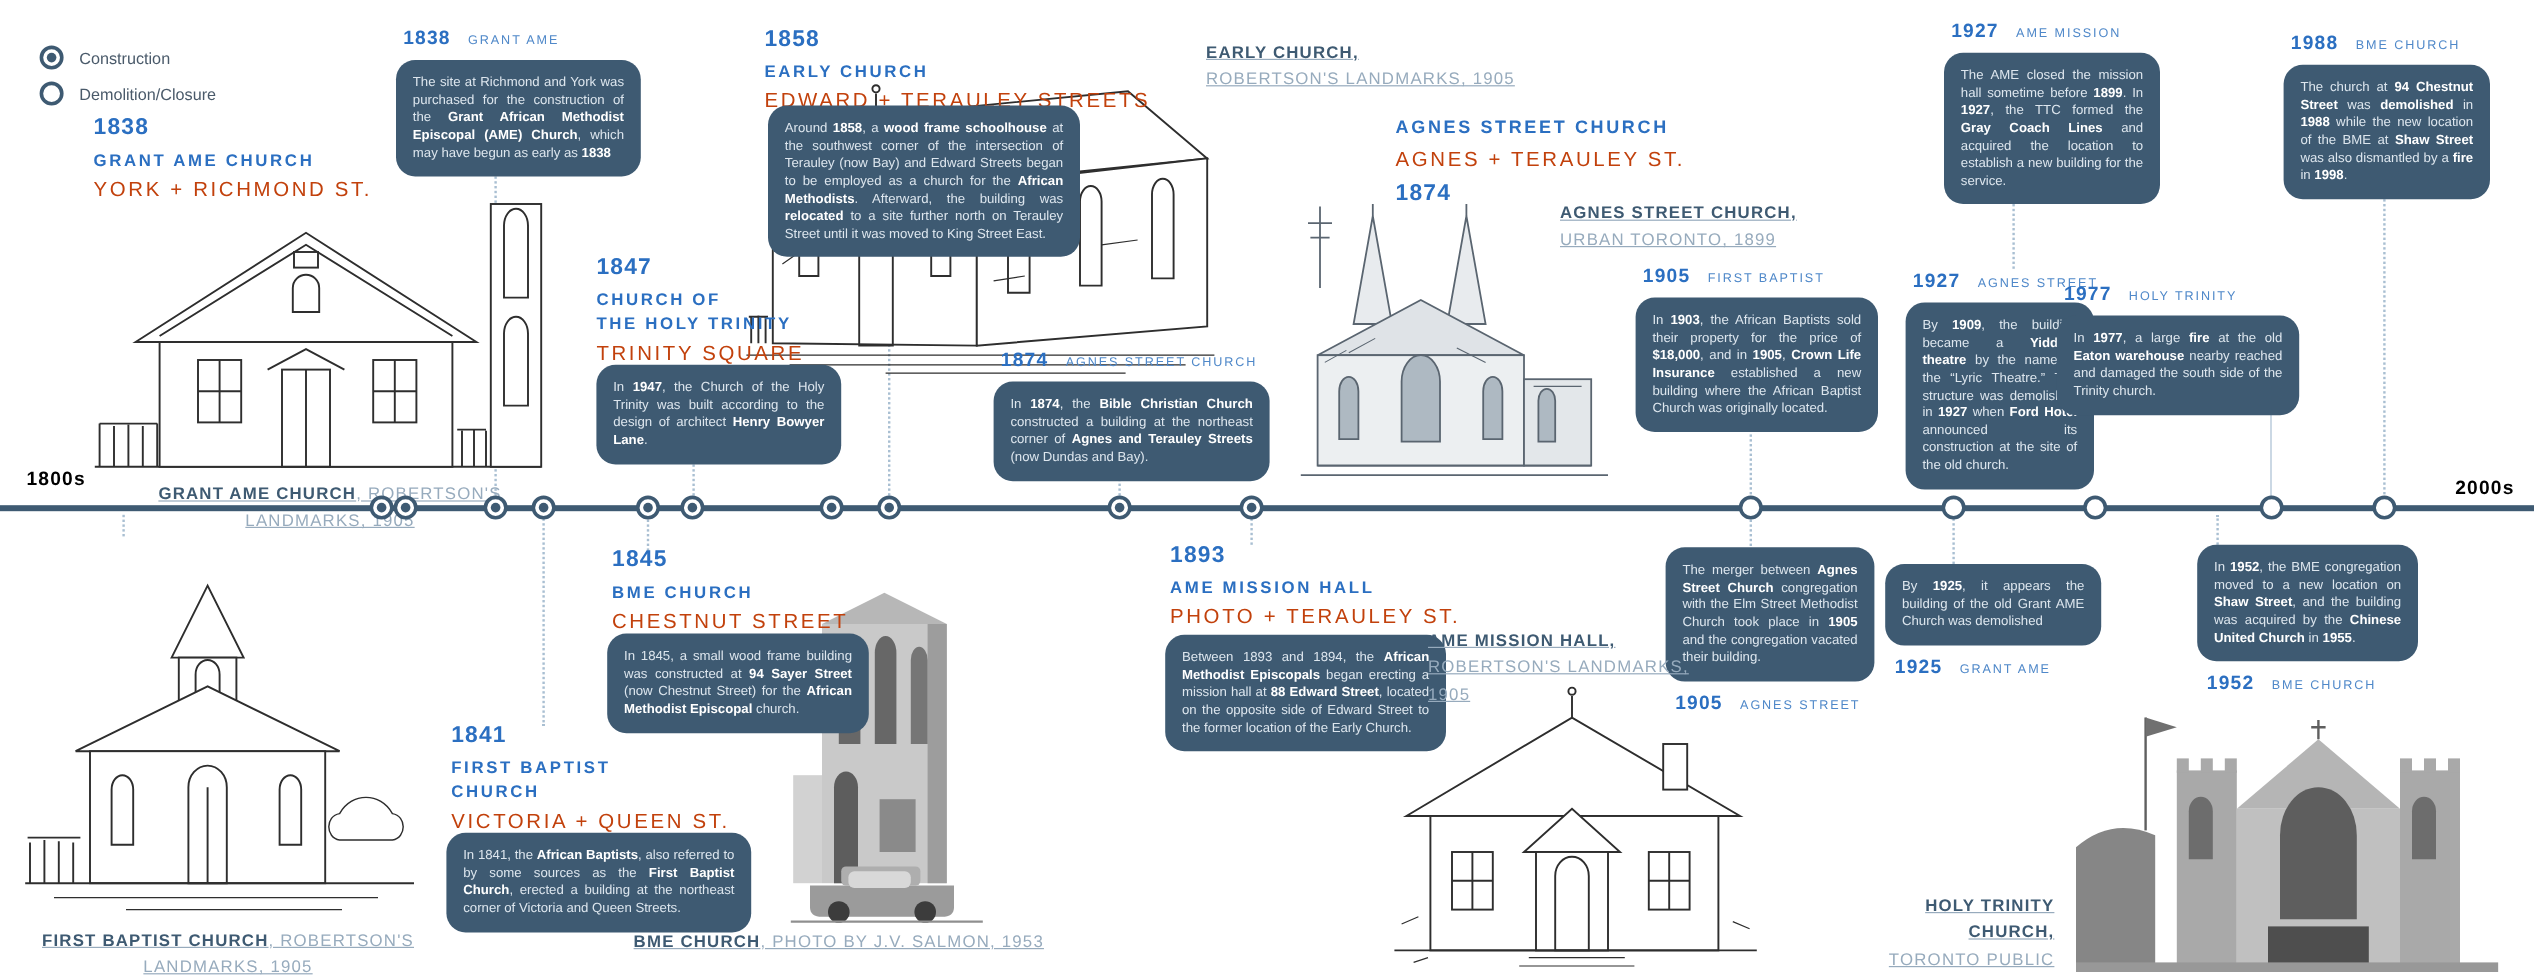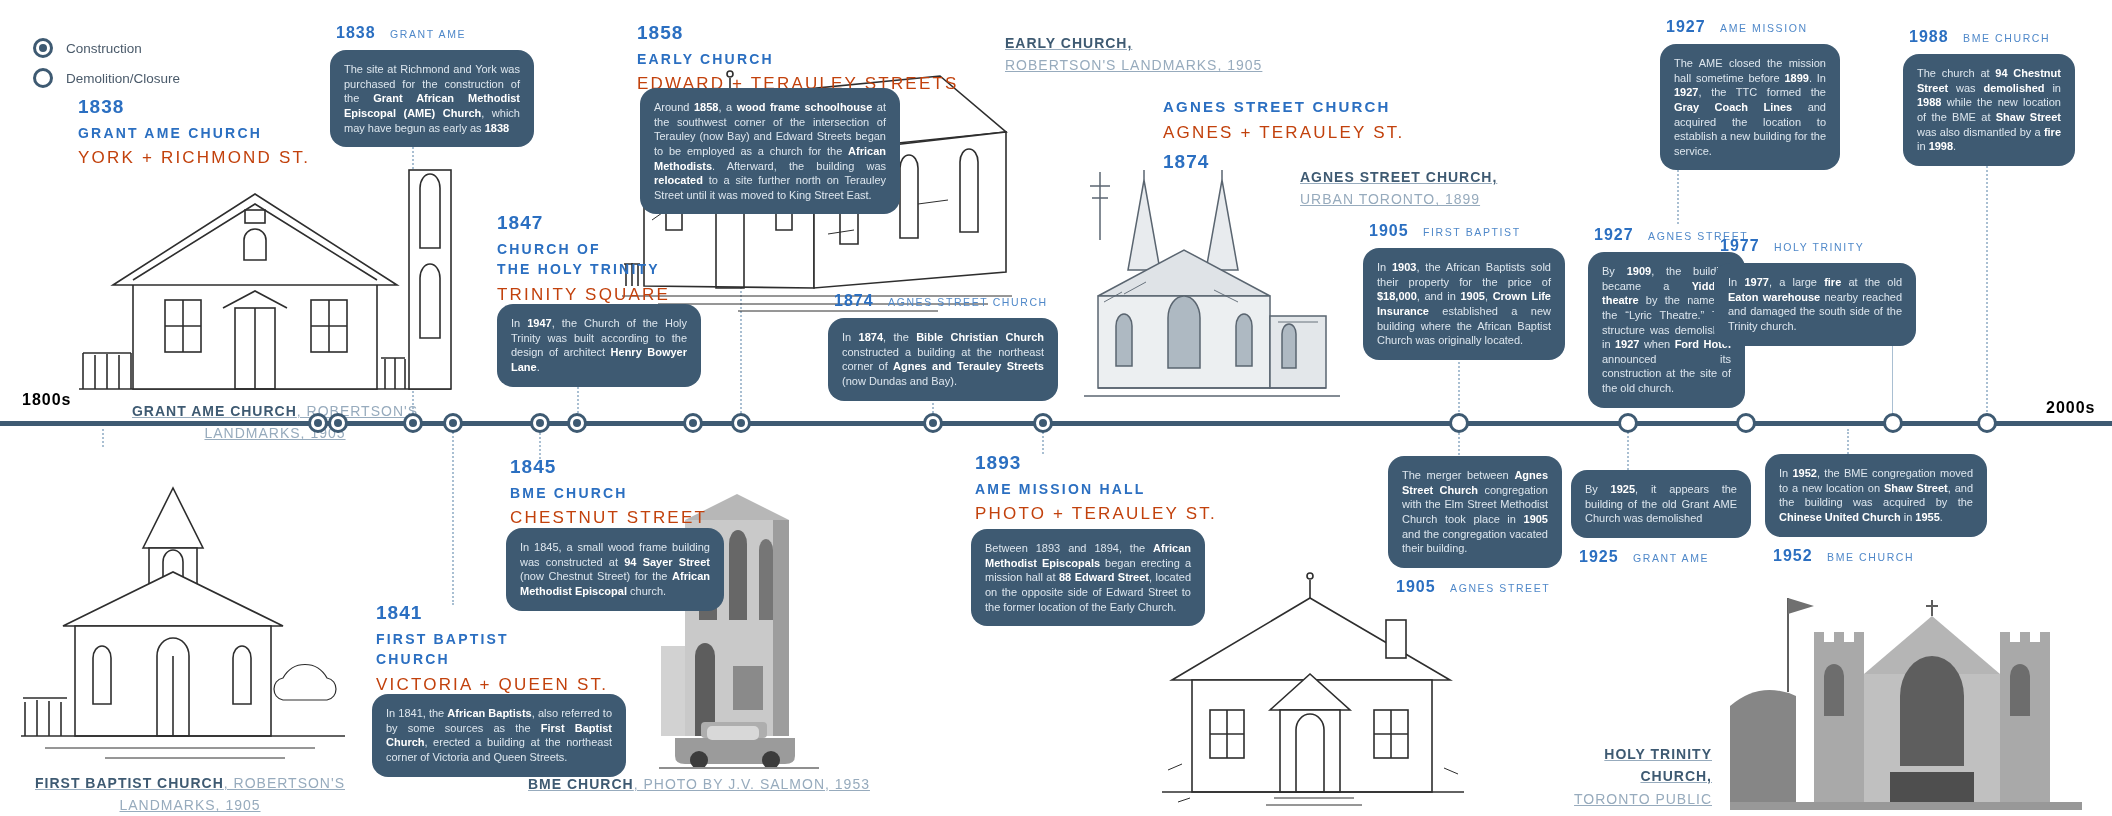--- a/index.html
+++ b/index.html
@@ -160,21 +160,21 @@
   </div>
 
   <div class="callout" style="left:1363px;top:222px;width:202px">
     <div class="lbl">
       <span class="y">1905</span>
       <span class="t">FIRST BAPTIST</span>
     </div>
     <div class="box">In <b>1903</b>, the African Baptists sold their property for the price of <b>$18,000</b>, and in <b>1905</b>, <b>Crown Life Insurance</b> established a new building where the African Baptist Church was originally located.</div>
   </div>
 
-  <div class="callout" style="left:1660px;top:18px;width:180px">
+  <div class="callout" style="left:1620px;top:18px;width:180px">
     <div class="lbl">
       <span class="y">1927</span>
       <span class="t">AME MISSION</span>
     </div>
     <div class="box">The AME closed the mission hall sometime before <b>1899</b>. In <b>1927</b>, the TTC formed the <b>Gray Coach Lines</b> and acquired the location to establish a new building for the service.</div>
   </div>
 
   <div class="callout" style="left:1588px;top:226px;width:157px">
     <div class="lbl">
       <span class="y">1927</span>
@@ -209,21 +209,21 @@
   </div>
 
   <div class="callout below" style="left:1571px;top:470px;width:180px">
     <div class="box">By <b>1925</b>, it appears the building of the old Grant AME Church was demolished</div>
     <div class="lbl">
       <span class="y">1925</span>
       <span class="t">GRANT AME</span>
     </div>
   </div>
 
-  <div class="callout below" style="left:1765px;top:454px;width:222px">
+  <div class="callout below" style="left:1831px;top:454px;width:184px">
     <div class="box">In <b>1952</b>, the BME congregation moved to a new location on <b>Shaw Street</b>, and the building was acquired by the <b>Chinese United Church</b> in <b>1955</b>.</div>
     <div class="lbl">
       <span class="y">1952</span>
       <span class="t">BME CHURCH</span>
     </div>
   </div>
 
   <svg class="art" style="left:75px;top:158px" width="380" height="240" viewBox="0 0 380 240" fill="none" stroke="#2e2e2e" stroke-width="1.6">
     <line x1="4" y1="231" x2="376" y2="231"></line>
     <rect x="334" y="12" width="42" height="219" fill="#fff"></rect>
@@ -371,18 +371,23 @@
   <div class="cap" style="left:1300px;top:166px">
     <b>AGNES STREET CHURCH,</b><br>
     <span>URBAN TORONTO, 1899</span>
   </div>
   <div class="cap" style="left:30px;top:772px;width:320px;text-align:center">
     <b>FIRST BAPTIST CHURCH</b><span>, ROBERTSON'S LANDMARKS, 1905</span>
   </div>
   <div class="cap" style="left:528px;top:773px">
     <b>BME CHURCH</b><span>, PHOTO BY J.V. SALMON, 1953</span>
   </div>
+  <div class="cap" style="left:1190px;top:522px">
+    <b>AME MISSION HALL,</b><br>
+    <span>ROBERTSON'S LANDMARKS,</span><br>
+    <span>1905</span>
+  </div>
   <div class="cap" style="left:1540px;top:743px;width:172px;text-align:right">
     <b>HOLY TRINITY CHURCH,</b><br>
     <span>TORONTO PUBLIC LIBRARY, 1875</span>
   </div>
 
 </div>
 
 </body></html>

